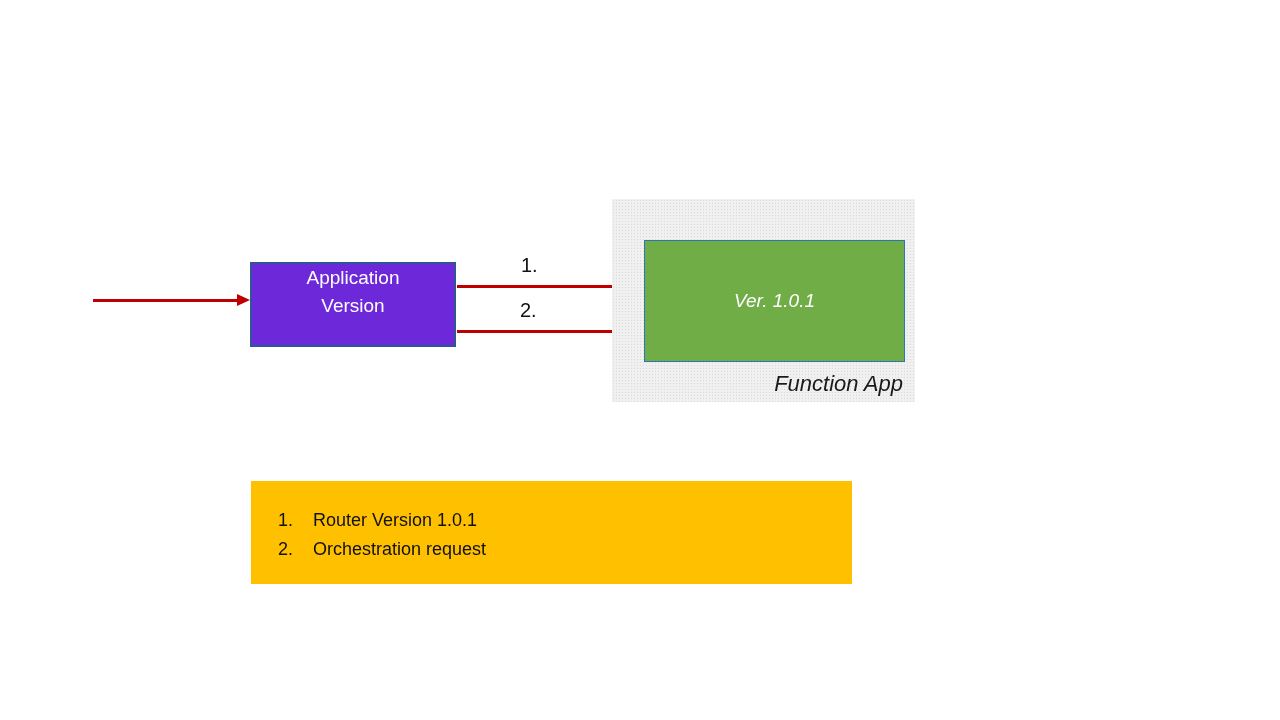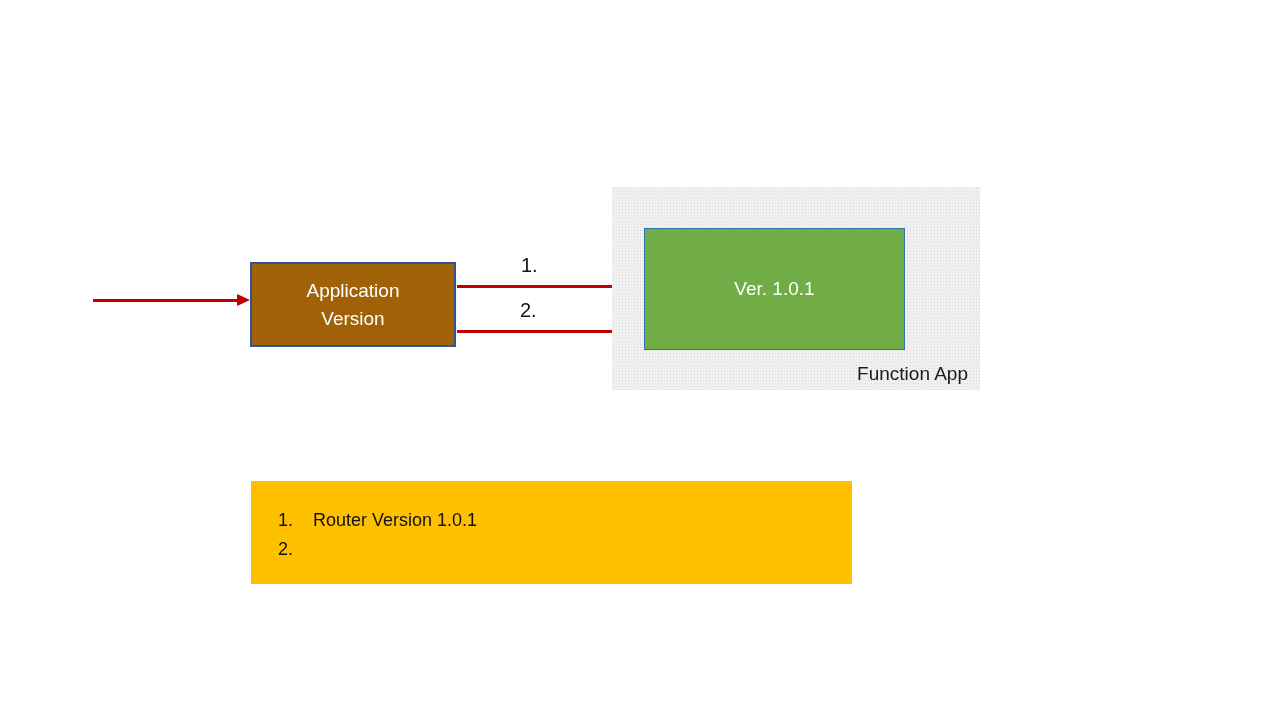--- a/index.html
+++ b/index.html
@@ -46,48 +46,48 @@
   .step2 { left: 520px; top: 299px; }
 
   
   .router-box {
     position: absolute;
     left: 250px;
     top: 262px;
     width: 206px;
     height: 85px;
     box-sizing: border-box;
-    background: #a16207;
+    background: #6d28d9;
     border: 2px solid #2F5597;
     display: flex;
     flex-direction: column;
     align-items: center;
-    justify-content: center;
     color: #ffffff;
     font-size: 19px;
     line-height: 28px;
     text-align: center;
   }
 
   
   .function-app {
     position: absolute;
     left: 612px;
-    top: 187px;
-    width: 368px;
+    top: 199px;
+    width: 303px;
     height: 203px;
     background-color: #F1F0F0;
     background-image: radial-gradient(#DBDADA 0.8px, transparent 0.9px);
     background-size: 3px 3px;
+    font-style: italic;
   }
   .fa-label {
     position: absolute;
     right: 12px;
     bottom: 5px;
-    font-size: 19px;
+    font-size: 22px;
     color: #1a1a1a;
   }
   .version-box {
     position: absolute;
     left: 32px;
     top: 41px;
     width: 261px;
     height: 122px;
     box-sizing: border-box;
     background: #70AD47;
@@ -149,16 +149,17 @@
     <div class="fa-label">Function App</div>
   </div>
 
   <div class="legend">
     <div class="legend-row">
       <span class="num">1.</span>
       <span class="txt">Router Version 1.0.1</span>
     </div>
     <div class="legend-row">
       <span class="num">2.</span>
+      <span class="txt">Orchestration request</span>
     </div>
   </div>
 
 </div>
 
 </body></html>

